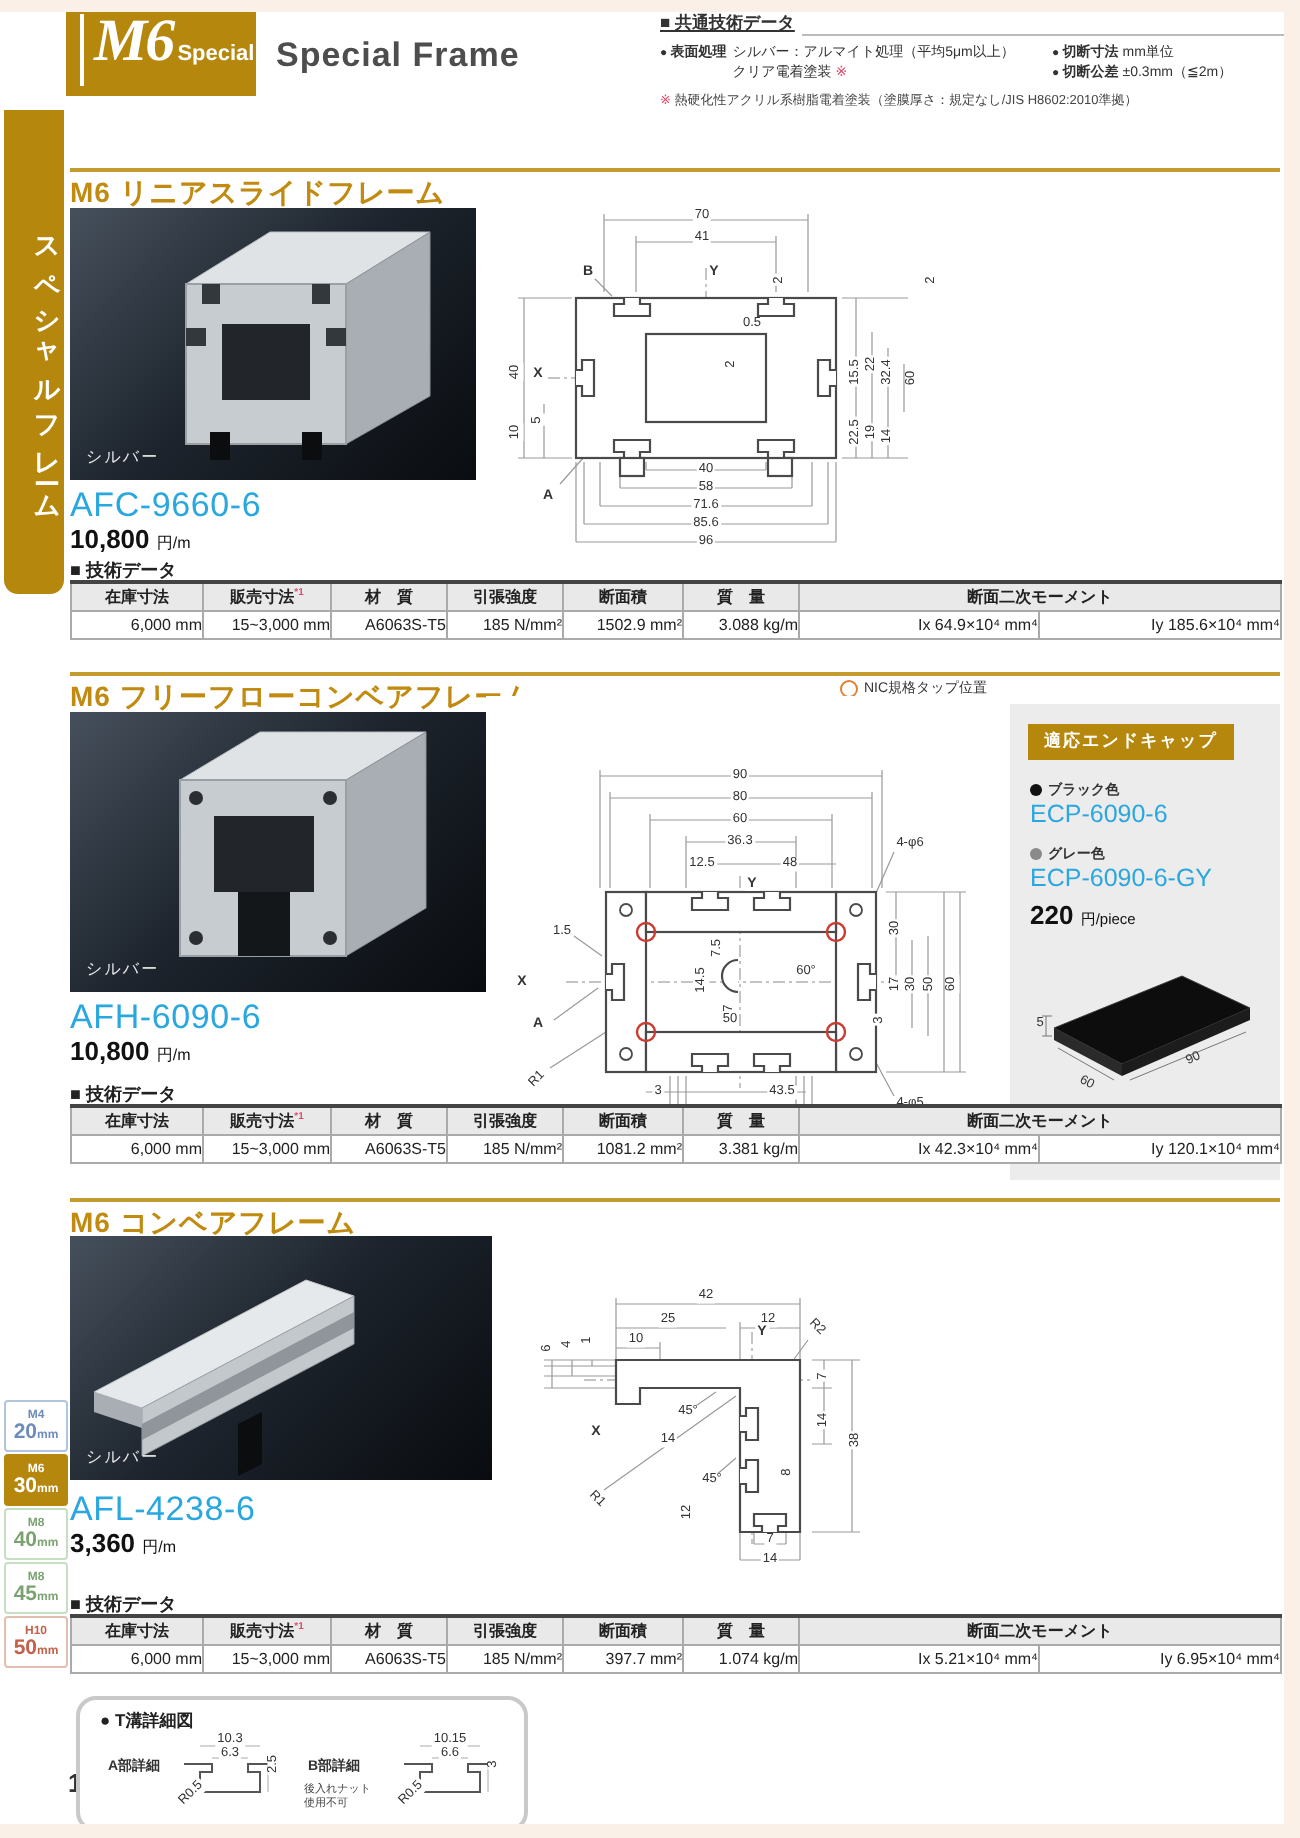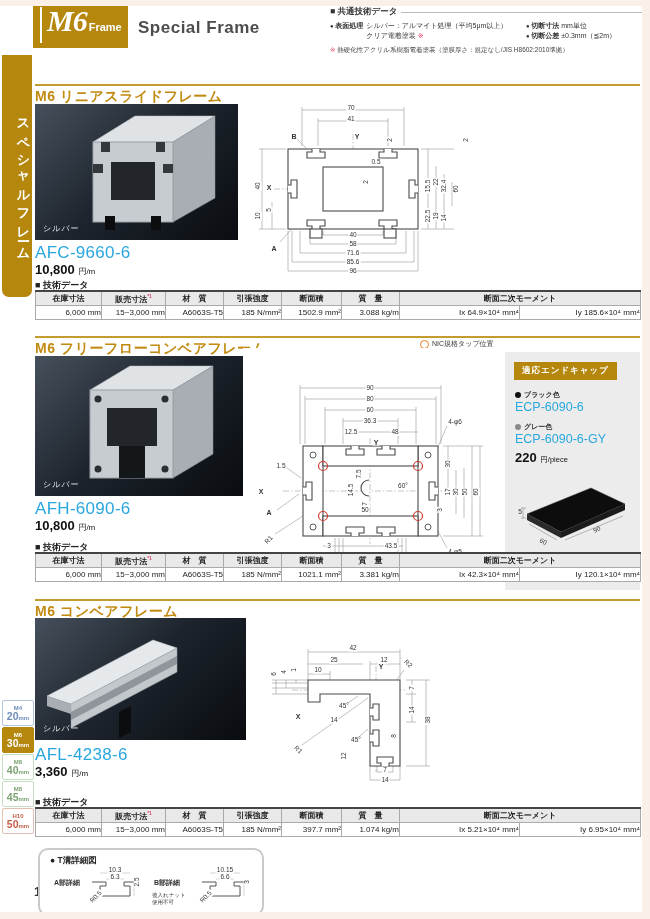--- a/index.html
+++ b/index.html
@@ -14,21 +14,21 @@
   .abs{position:absolute;}
 
   
   .m6box{left:33px;top:2px;width:95px;height:46px;background:#b5870d;color:#fff;}
   .m6box .wline{position:absolute;left:7px;top:5px;bottom:5px;width:2px;background:#fff;}
   .m6box .inner{position:absolute;left:14px;top:2px;display:flex;align-items:baseline;}
   .m6big{font-size:30px;font-weight:bold;font-style:italic;font-family:"Liberation Serif","DejaVu Serif",serif;letter-spacing:-1px;}
   .m6small{font-size:11px;font-weight:bold;margin-left:2px;}
   .subtitle{left:138px;top:18px;font-size:17px;font-weight:bold;color:#4d4d4d;letter-spacing:.5px;}
   .common{left:330px;top:6px;width:312px;font-size:7px;color:#333;}
-  .common .trow{display:flex;align-items:center;gap:4px;}
+  .common .trow{display:flex;align-items:flex-end;gap:4px;text-decoration:underline;}
   .common .ttl{font-size:8.5px;font-weight:bold;white-space:nowrap;}
   .common .ttl::before{content:"■ ";}
   .common .tline{flex:1;height:1px;background:#bbb;}
   .common .cols{display:flex;margin-top:3px;}
   .common .c1{width:196px;display:flex;gap:3px;}
   .common .c2{flex:1;}
   .blab{font-weight:bold;white-space:nowrap;}
   .blab::before{content:"● ";font-size:6px;}
   .mark{color:#e0476a;}
   .foot{margin-top:5px;font-size:6.5px;color:#444;}
@@ -100,21 +100,21 @@
 </style>
 </head>
 <body>
 
 <div class="page"></div>
 
 <div class="abs m6box">
   <div class="wline"></div>
   <div class="inner">
     <span class="m6big">M6</span>
-    <span class="m6small">Frame</span>
+    <span class="m6small">Special</span>
   </div>
 </div>
 <div class="abs subtitle">Special Frame</div>
 
 <div class="abs common">
   <div class="trow">
     <span class="ttl">共通技術データ</span>
     <span class="tline"></span>
   </div>
   <div class="cols">
@@ -374,21 +374,21 @@
     <th>質　量</th>
     <th colspan="2">断面二次モーメント</th>
   </tr>
     </thead>
   <tbody>
       <tr>
     <td>6,000 mm</td>
     <td>15~3,000 mm</td>
     <td>A6063S-T5</td>
     <td>185 N/mm²</td>
-    <td>1021.1 mm²</td>
+    <td>1081.2 mm²</td>
     <td>3.381 kg/m</td>
     <td>Ix 42.3×10⁴ mm⁴</td>
     <td>Iy 120.1×10⁴ mm⁴</td>
   </tr>
     </tbody>
 </table>
 
 <div class="abs goldline" style="top:599px"></div>
 <div class="abs shead" style="top:603px">M6 コンベアフレーム</div>
 

